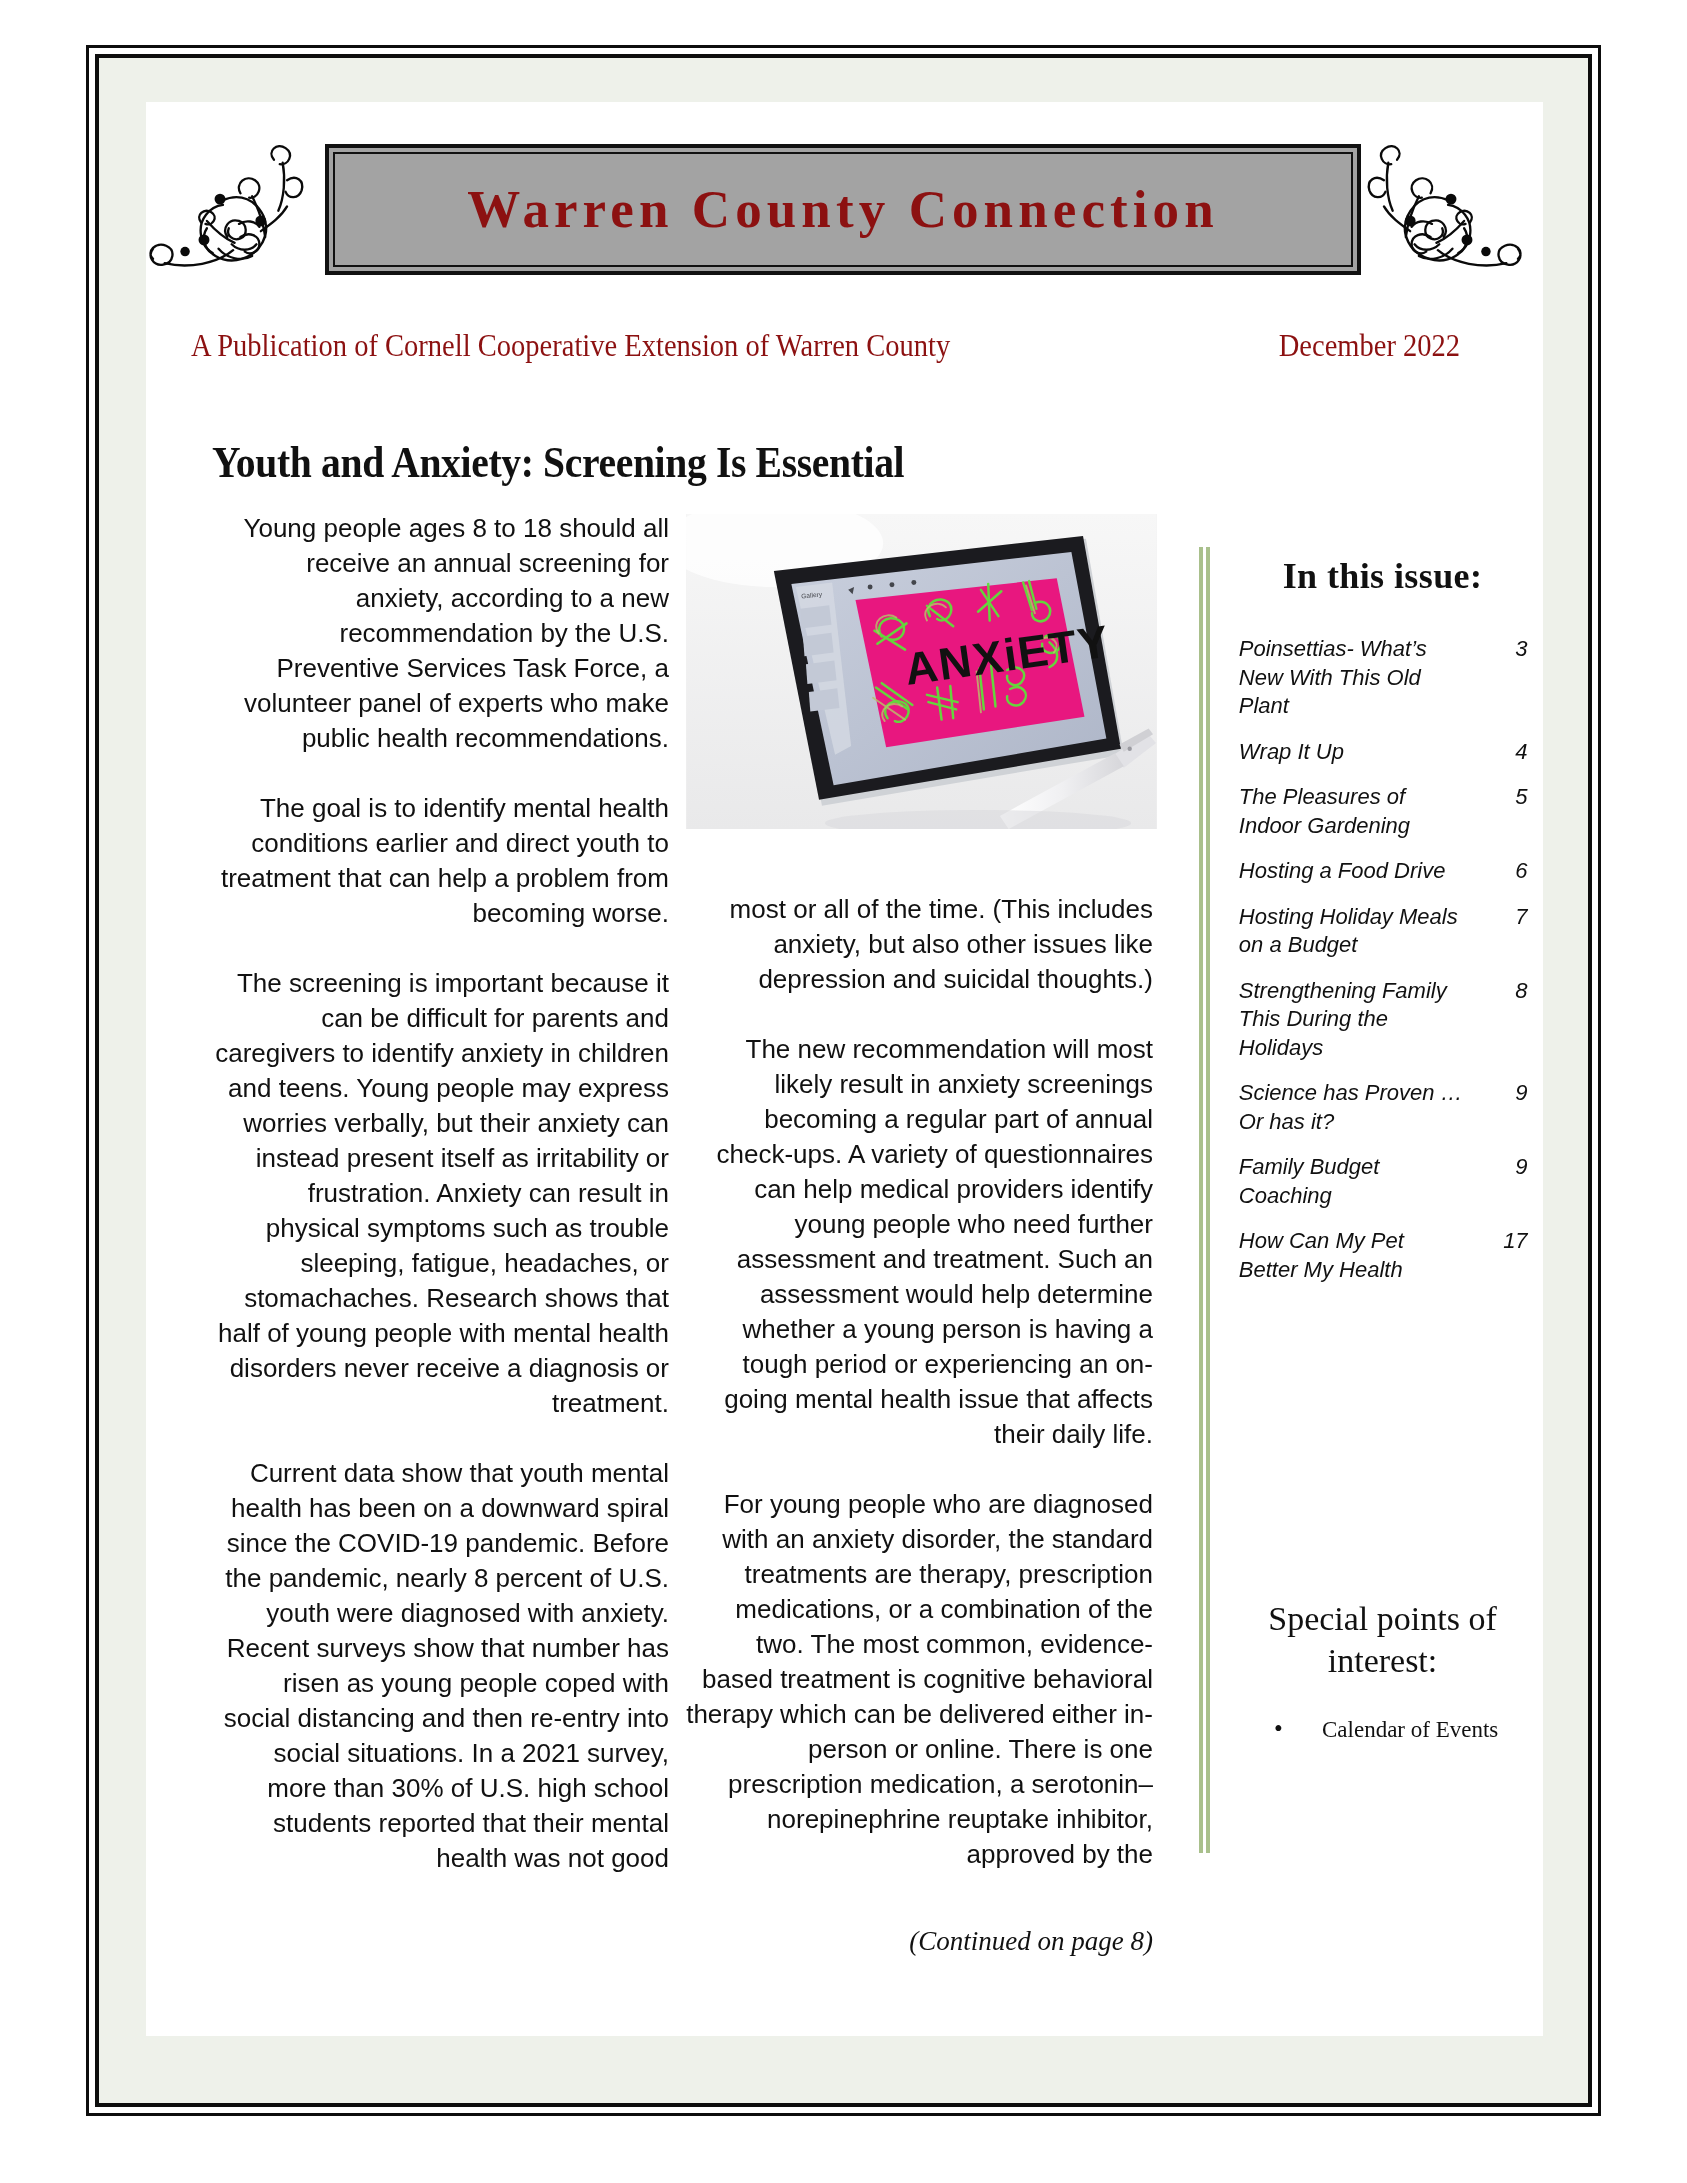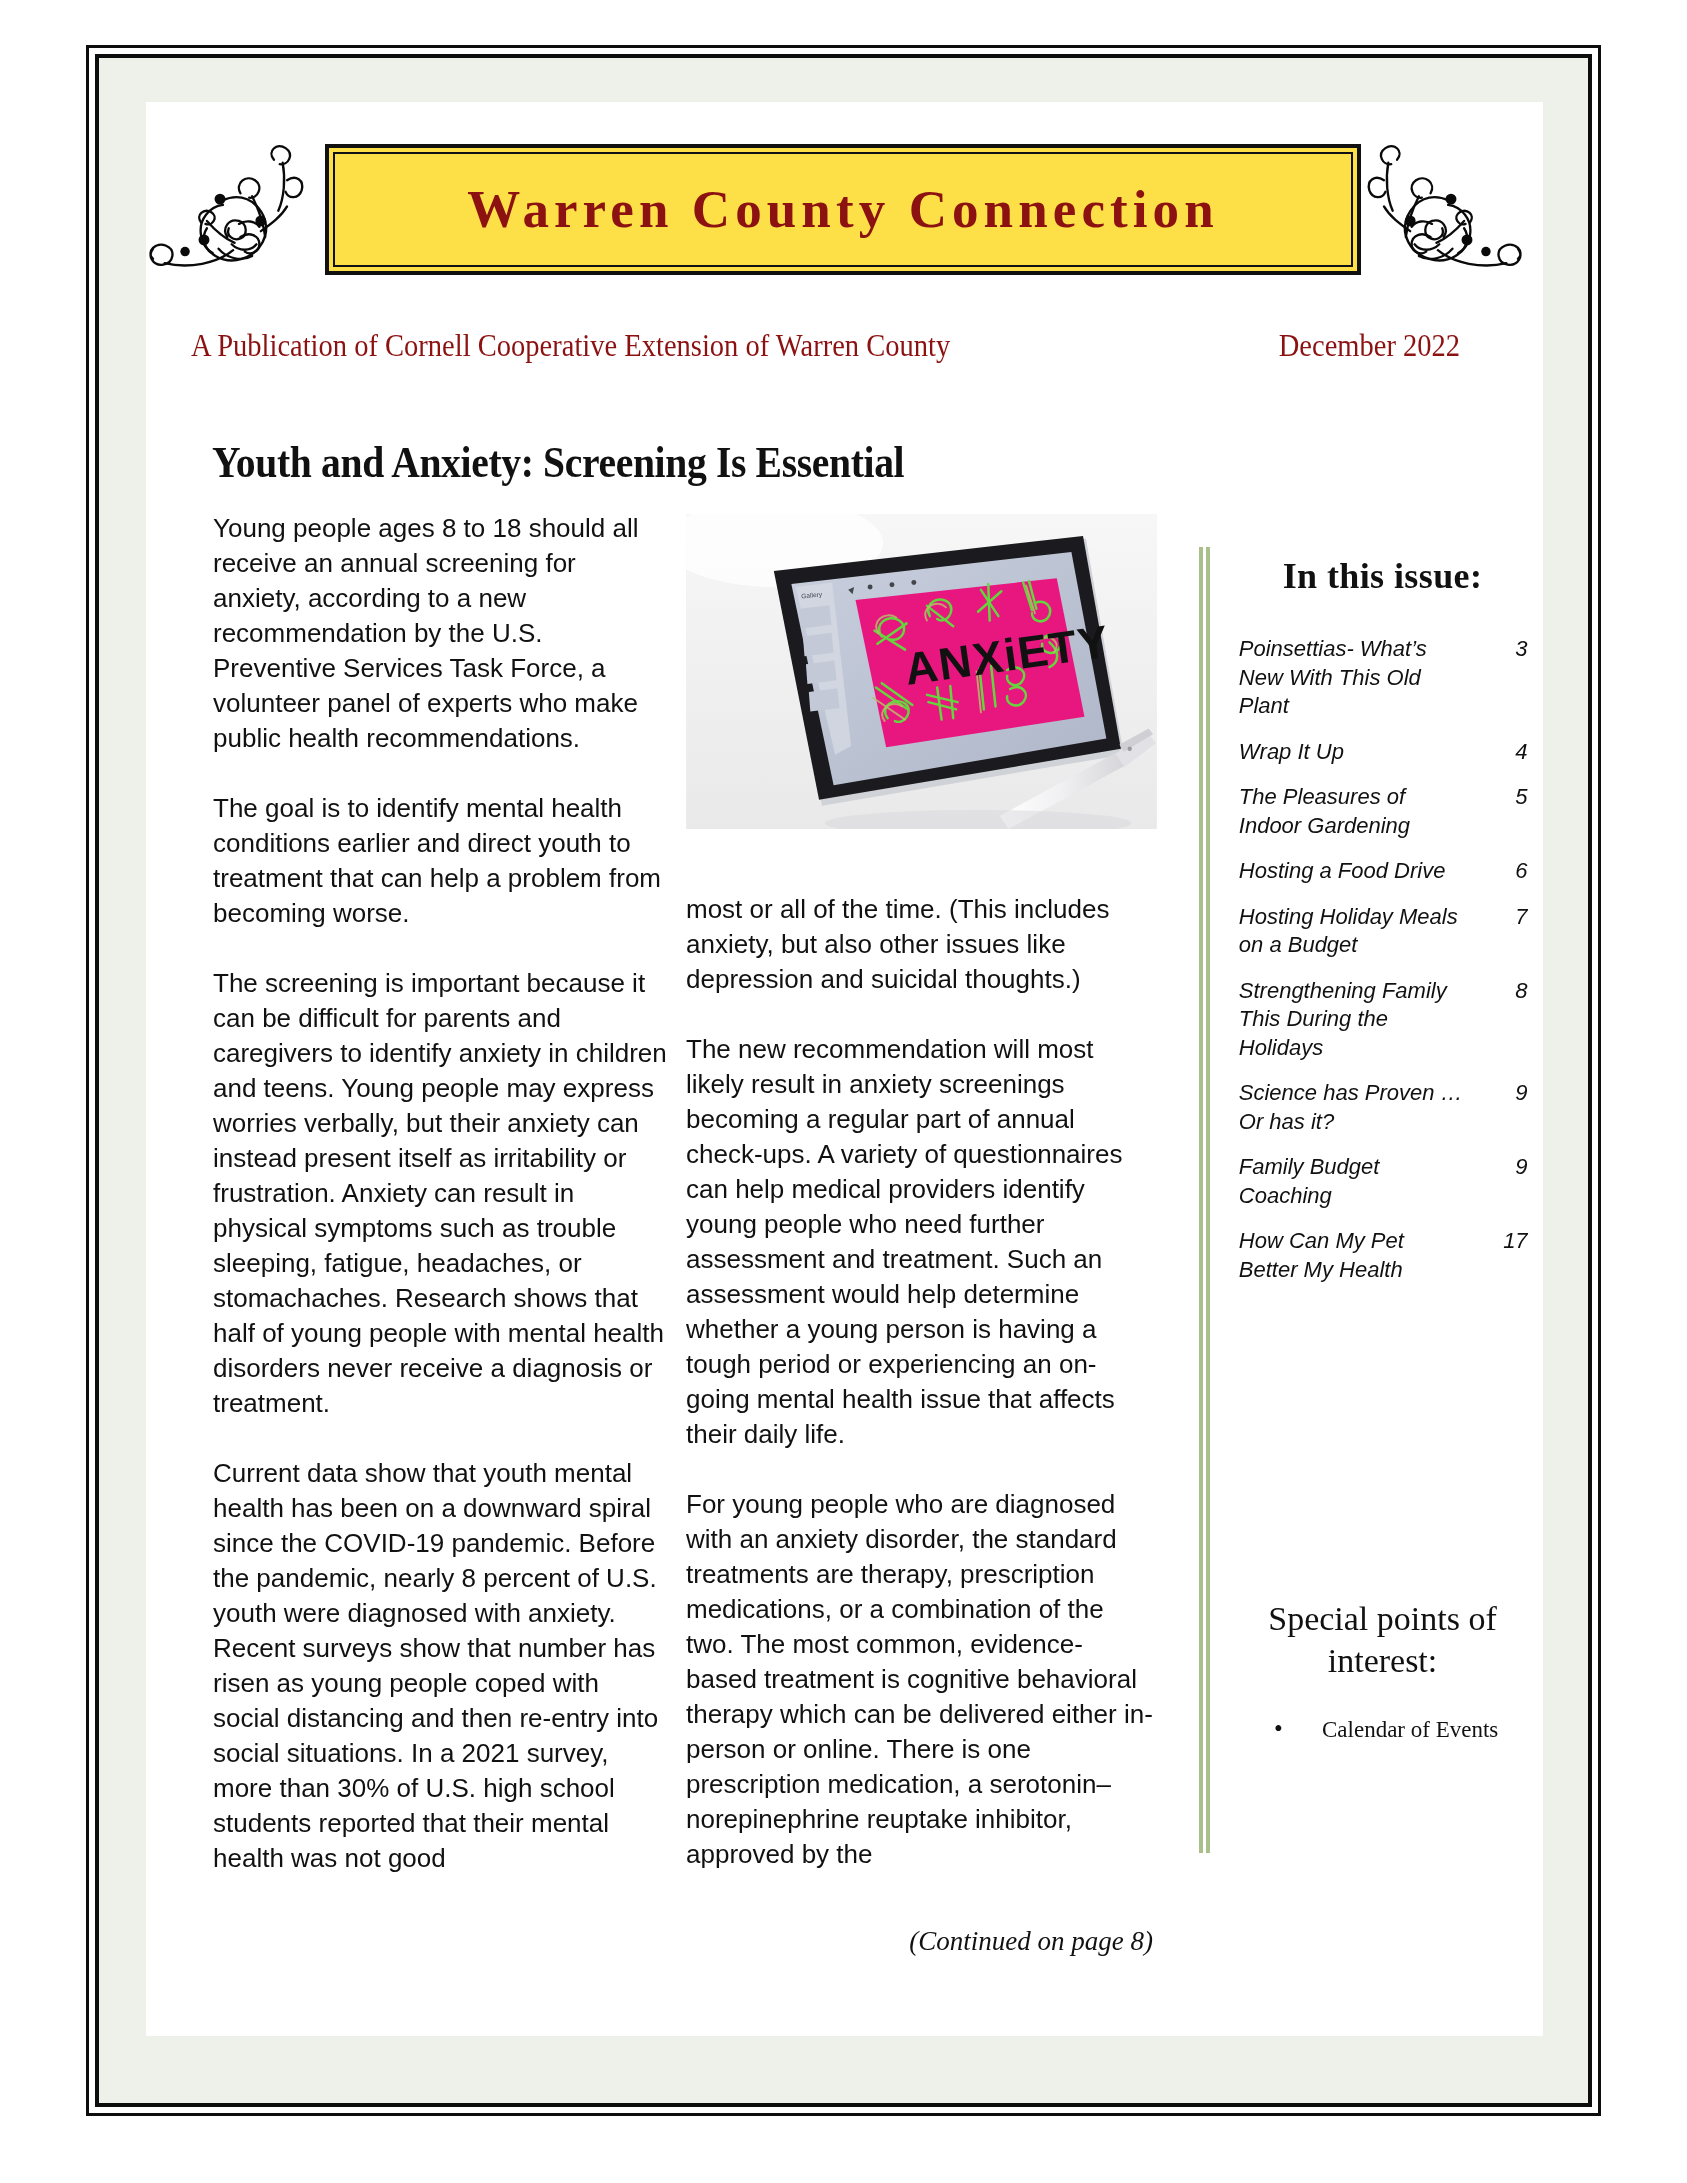--- a/index.html
+++ b/index.html
@@ -52,21 +52,21 @@
     width: 1397px;
     height: 175px;
   }
   .title-box {
     position: absolute;
     left: 179px; top: 16px;
     width: 1036px;
     height: 131px;
     border: 4.4px solid #111111;
     box-sizing: border-box;
-    background: #fde047;
+    background: #a3a3a3;
   }
   .title-box-inner {
     position: absolute;
     left: 4.4px; top: 4.4px;
     right: 4.4px; bottom: 4.4px;
     border: 2.2px solid #111111;
     box-sizing: border-box;
     display: flex;
     align-items: center;
     justify-content: center;
@@ -126,21 +126,21 @@
 
   
   .col {
     position: absolute;
     font-family: "Liberation Sans", sans-serif;
     font-size: 26px;
     line-height: 35px;
     color: #111111;
     text-align: left;
   }
-  .col p { margin: 0 0 35px 0; }
+  .col p { margin: 0 0 35px 0; text-align: right; }
   .col-1 {
     left: 213px; top: 511px;
     width: 456px;
   }
   .col-2 {
     left: 686px; top: 892px;
     width: 467px;
   }
   .continued {
     position: absolute;

